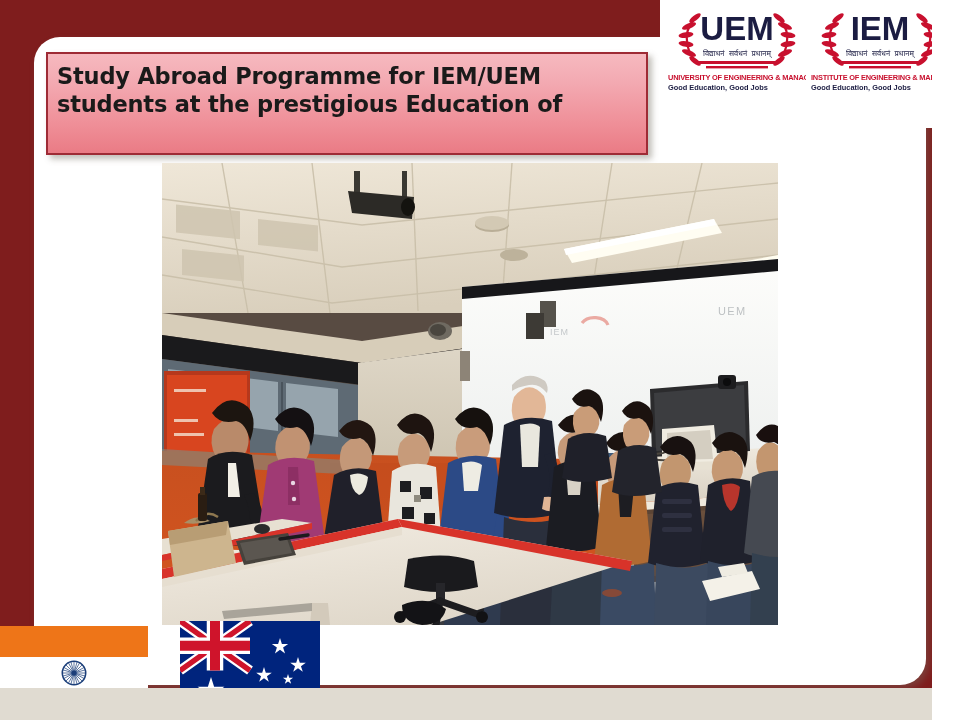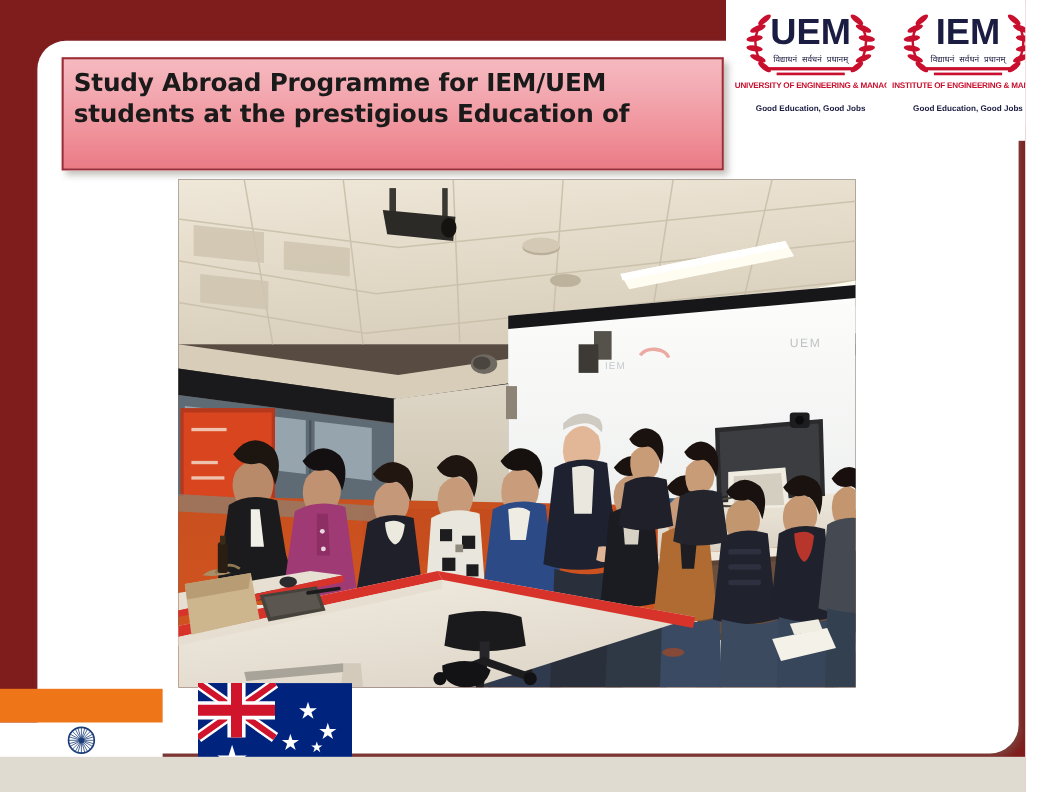--- a/index.html
+++ b/index.html
@@ -90,33 +90,33 @@
     text-align: center;
     font-family: "Liberation Sans", sans-serif;
     font-weight: bold;
     font-size: 7.4px;
     color: #c8102e;
     letter-spacing: -0.2px;
     white-space: nowrap;
   }
   .logo .tagline {
     position: absolute;
-    left: 0; top: 90px;
+    left: 0; top: 79px;
     width: 138px;
-    text-align: center;
+    text-align: left;
     font-family: "Liberation Sans", sans-serif;
     font-weight: bold;
     font-size: 7.4px;
     color: #1b1c42;
   }
 
   
   .title-box {
     position: absolute;
-    left: 56px;
+    left: 46px;
     top: 52px;
     width: 602px;
     height: 103px;
     border: 2px solid #9e2b35;
     background: linear-gradient(to bottom, #f6b9bf 0%, #f3aab2 28%, #ef8e97 72%, #ea7b85 100%);
     box-sizing: border-box;
     box-shadow: 4px 4px 6px rgba(120,112,100,0.45);
   }
   .title-text {
     margin: 8px 0 0 9px;

